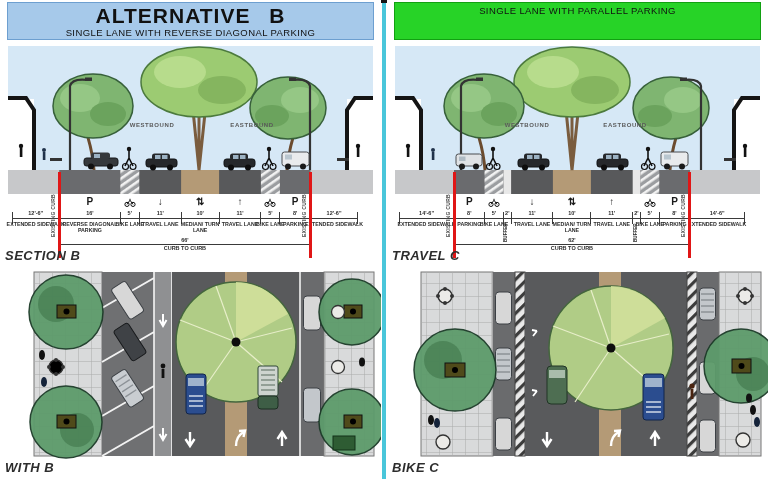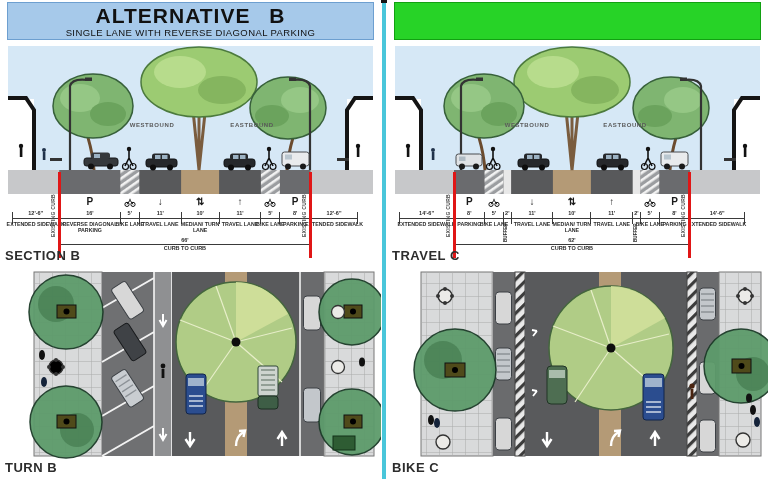--- a/index.html
+++ b/index.html
@@ -17,21 +17,21 @@
   .dir-west{left:112px;} .dir-east{left:212px;}
   .dims{position:absolute;top:152px;left:0;width:381px;height:64px;font-weight:bold;}
   .sym{position:absolute;top:2px;text-align:center;font-size:10px;font-weight:bold;color:#1a1a1a;}
   .dimline{position:absolute;height:1px;background:#3a3a3a;}
   .tick{position:absolute;width:1px;background:#3a3a3a;}
   .dim{position:absolute;font-size:5.5px;color:#2b2b2b;text-align:center;}
   .lname{position:absolute;font-size:5.3px;color:#2b2b2b;text-align:center;line-height:1.2;}
   .lname.vert{writing-mode:vertical-rl;transform:rotate(180deg);font-size:4.6px;}
   .curb{position:absolute;width:3px;background:#e01616;}
   .curb span{position:absolute;left:-8px;top:22px;writing-mode:vertical-rl;transform:rotate(180deg);font-size:5px;color:#474747;white-space:nowrap;letter-spacing:.3px;}
-  .big-label{position:absolute;left:5px;font-size:13px;font-weight:bold;color:#2d2d2d;letter-spacing:.5px;}
+  .big-label{position:absolute;left:5px;font-size:13px;font-weight:bold;color:#2d2d2d;letter-spacing:.5px;font-style:italic;}
   .section-label{top:206px;}
   .plan-wrap{position:absolute;top:270px;left:0;width:381px;height:209px;}
   .plan-label{top:190px;}
   .sym svg{vertical-align:middle;}
 </style>
 </head>
 <body>
 
 <div class="topbar"></div>
 <div class="wrap">
@@ -314,28 +314,29 @@
             <circle cx="353" cy="41.5" r="3" fill="#000"></circle>
           <circle cx="338" cy="42" r="6.5" fill="#ecebe8" stroke="#333" stroke-width="1.3"></circle>
           <circle cx="352" cy="152" r="33" fill="#5d9b6b" stroke="#1c3b28" stroke-width="1.5" opacity=".95"></circle>
           <rect x="344" y="145" width="18" height="13" fill="#4f4a1a" stroke="#111"></rect>
             <circle cx="353" cy="151.5" r="3" fill="#000"></circle>
           <circle cx="338" cy="97" r="6.5" fill="#ecebe8" stroke="#333" stroke-width="1.3"></circle>
           <ellipse cx="362" cy="92" rx="3" ry="4.5" fill="#111"></ellipse>
           <rect x="333" y="166" width="22" height="14" fill="#2e5c33" stroke="#123018"></rect>
         </g>
       </svg>
-      <div class="big-label plan-label">TURN B</div>
+      <div class="big-label plan-label">WITH B</div>
     </div>
   </div>
 
   <div class="divider"></div>
 
   <div class="panel">
     <div class="hdr" id="hdr-c" style="background: rgb(39, 211, 39); border: 1.5px solid rgb(18, 160, 18);">
+      <div class="hdr-sub">SINGLE LANE WITH PARALLEL PARKING</div>
     </div>
 
     <div class="section-wrap">
       <svg class="section-svg" width="381" height="155" viewBox="0 0 381 155">
         <defs>
           <pattern id="hatch-c" width="6" height="6" patternUnits="userSpaceOnUse" patternTransform="rotate(55)">
             <rect width="6" height="6" fill="#9b9da0"></rect>
               <rect width="2.6" height="6" fill="#f2f2f2"></rect>
           </pattern>
         </defs>

